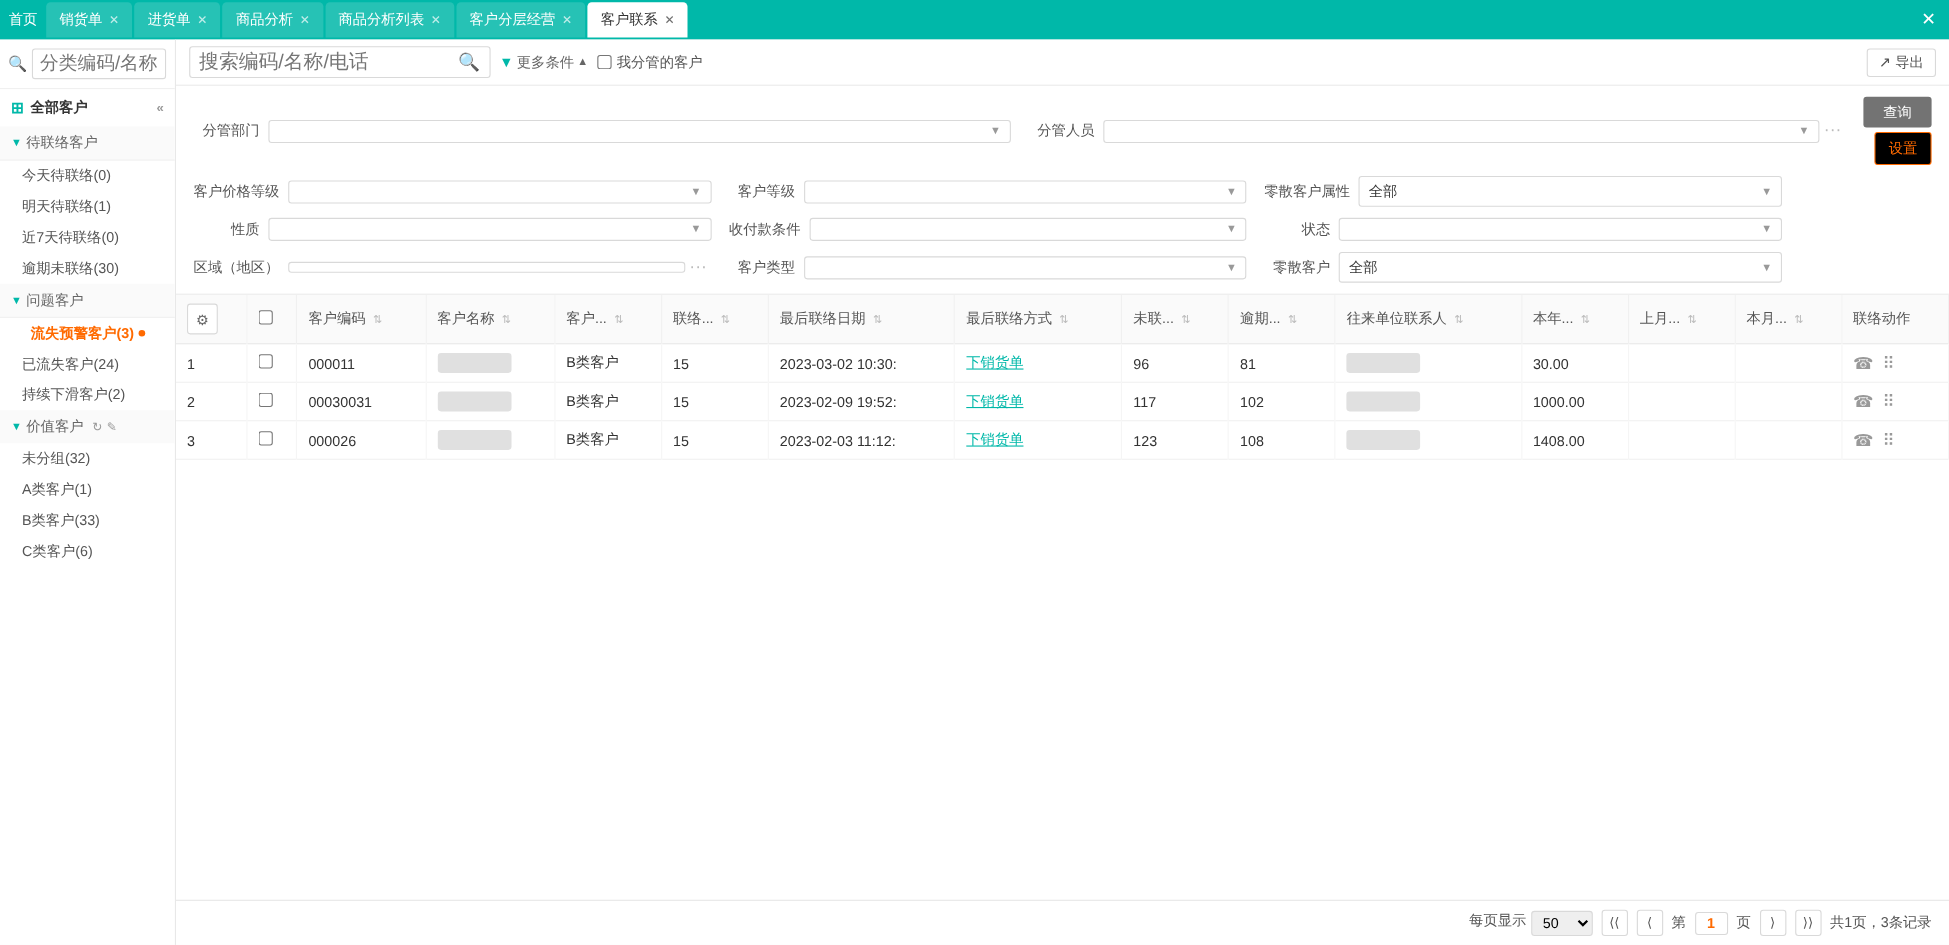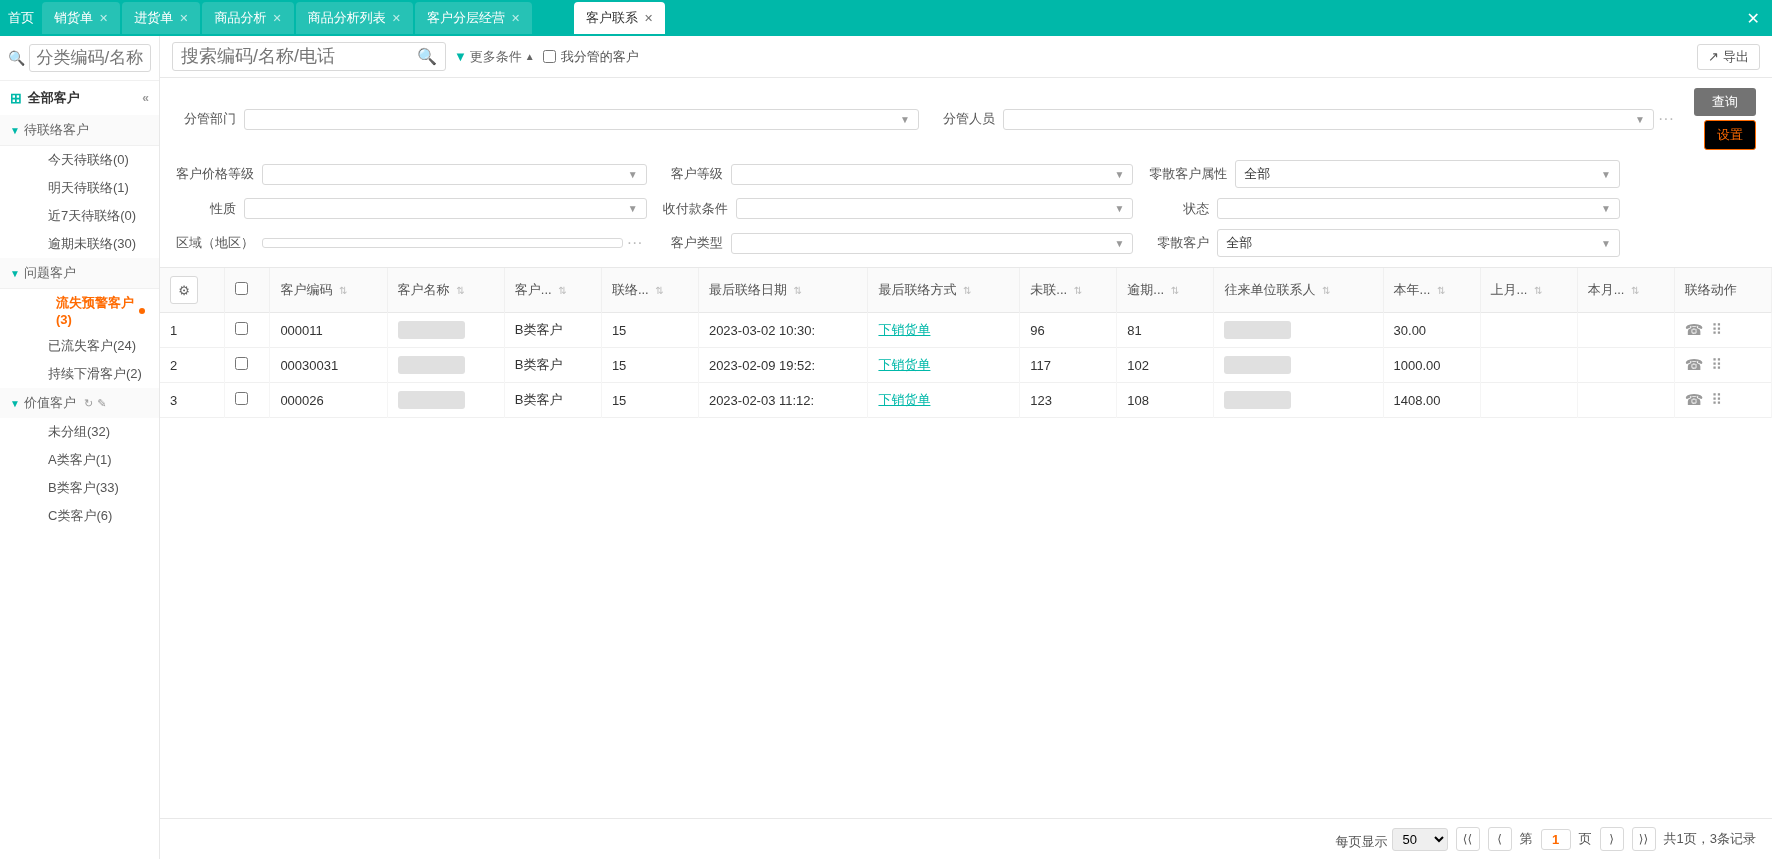--- a/index.html
+++ b/index.html
@@ -22,21 +22,20 @@
       color: #fff;
       border-radius: 4px 4px 0 0;
       margin-right: 2px;
       cursor: pointer;
       font-size: 13px;
       white-space: nowrap;
     }
     .nav-tab.active {
       background: #fff;
       color: #333;
-      margin-left: 40px;
     }
     .nav-tab .close-icon {
       margin-left: 6px;
       font-size: 11px;
       opacity: 0.7;
     }
     .nav-home {
       color: #fff;
       font-size: 13px;
       margin-right: 8px;
@@ -120,21 +119,20 @@
       font-size: 10px;
       color: #00b8a9;
     }
     .sidebar-item {
       display: flex;
       align-items: center;
       padding: 5px 14px 5px 20px;
       color: #555;
       font-size: 12px;
       cursor: pointer;
-      margin-left: 28px;
     }
     .sidebar-item.active {
       color: #ff6a00;
       font-weight: bold;
       padding-left: 28px;
     }
     .sidebar-item .dot {
       width: 6px; height: 6px;
       border-radius: 50%;
       background: #ff6a00;
@@ -370,21 +368,21 @@
       justify-content: flex-end;
       padding: 8px 16px;
       background: #fff;
       border-top: 1px solid #e8e8e8;
       gap: 8px;
       font-size: 13px;
       color: #555;
     }
     .pagination .page-size {
       display: flex;
-      align-items: flex-end;
+      align-items: flex-start;
       gap: 4px;
     }
     .pagination .page-size select {
       border: 1px solid #d9d9d9;
       border-radius: 3px;
       padding: 2px 6px;
       font-size: 13px;
       outline: none;
     }
     .page-btn {

